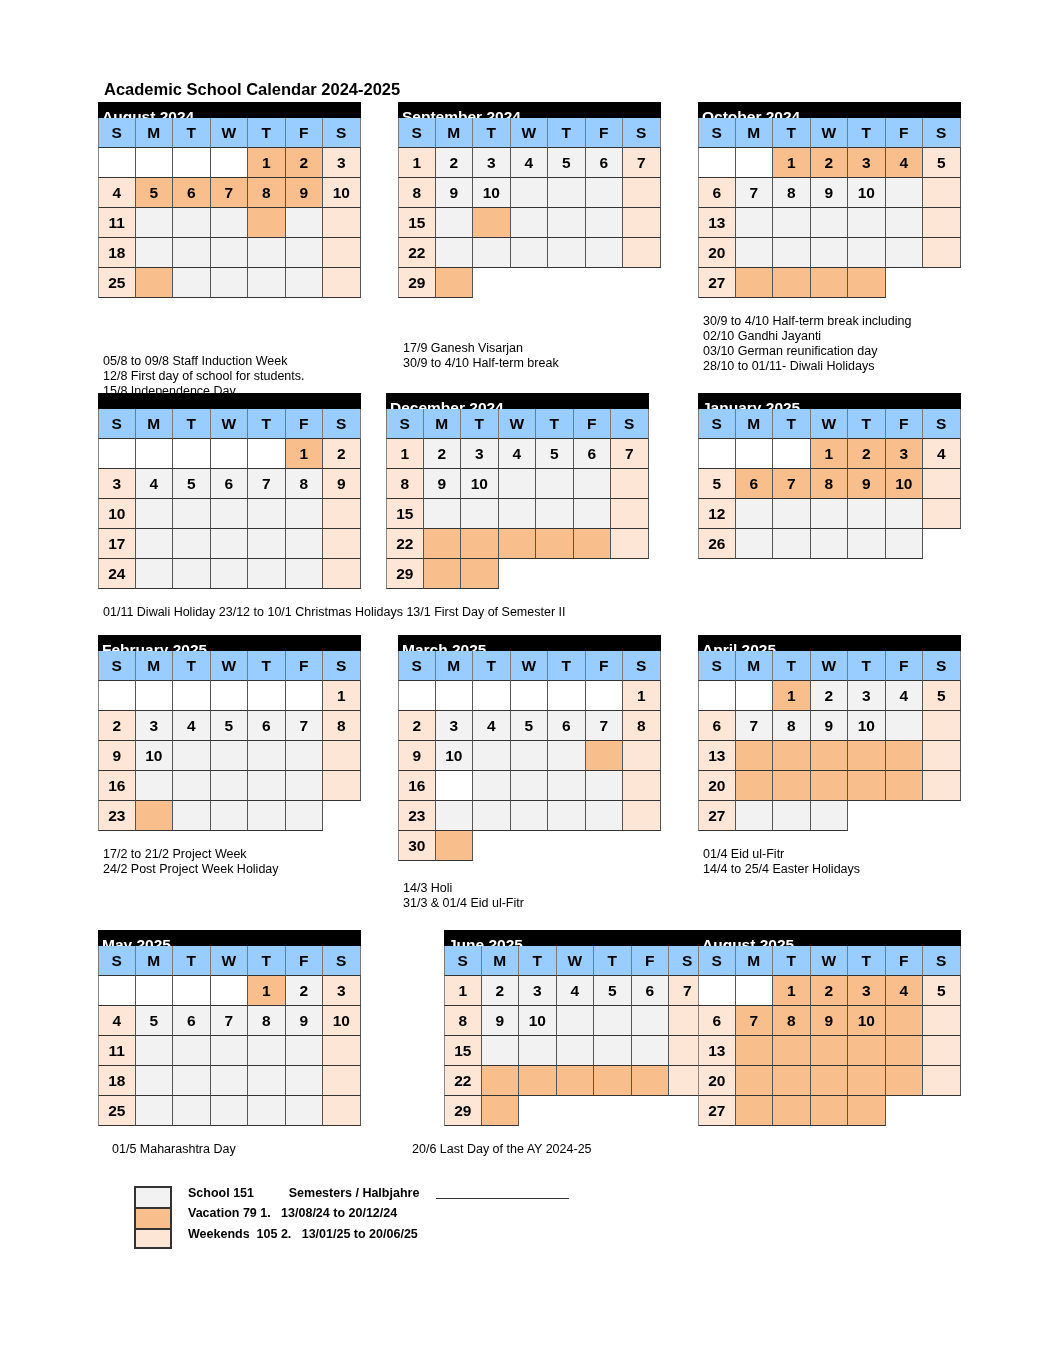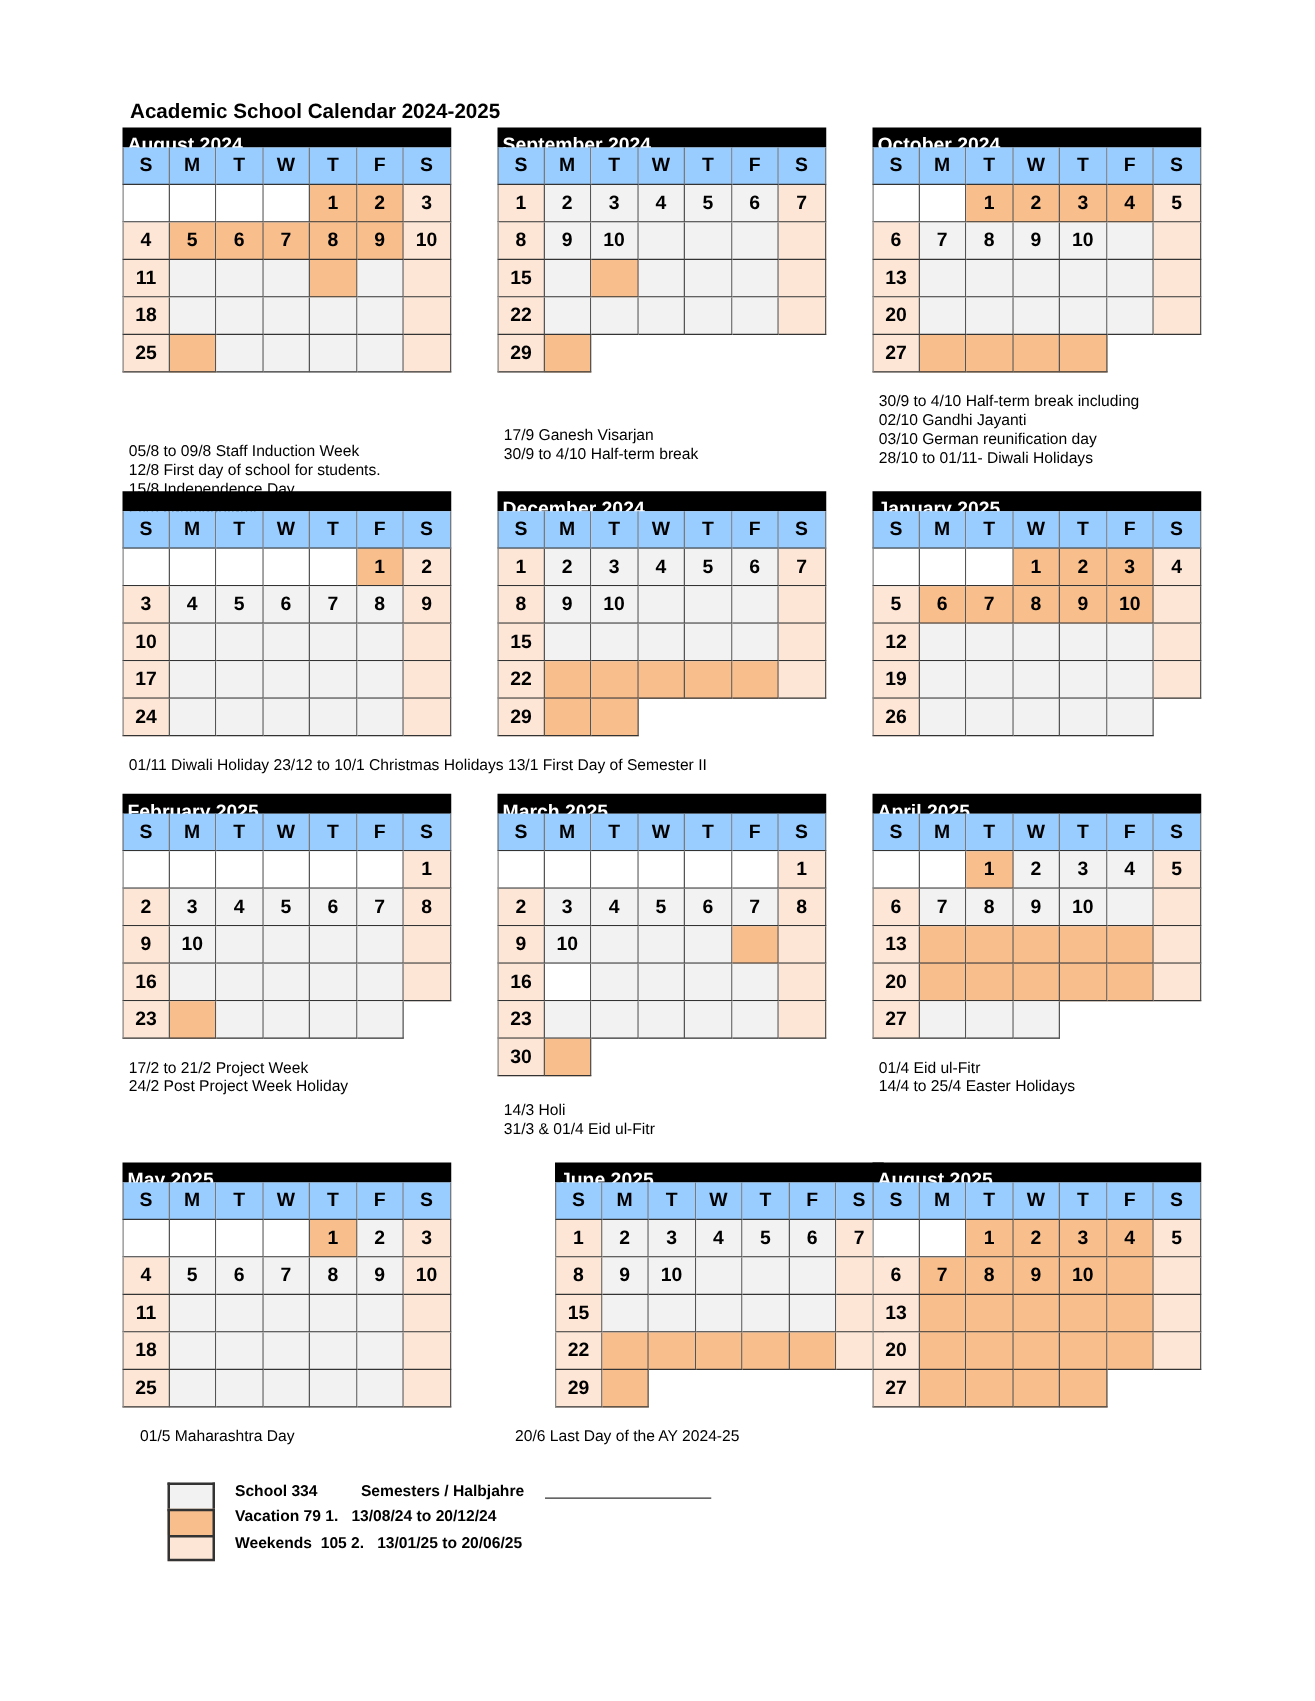--- a/index.html
+++ b/index.html
@@ -254,21 +254,21 @@
         <div class="cell k c0">24</div>
         <div class="cell g"></div>
         <div class="cell g"></div>
         <div class="cell g"></div>
         <div class="cell g"></div>
         <div class="cell g"></div>
         <div class="cell k"></div>
       </div>
     </div>
     <div class="notes" style="left: 103px; top: 605px;"><div>01/11 Diwali Holiday 23/12 to 10/1 Christmas Holidays 13/1 First Day of Semester II</div></div>
-    <div class="cal" style="left: 398px; top: 393px;">
+    <div class="cal" style="left: 386px; top: 393px;">
       <div class="cal-head">December 2024</div>
       <div class="grid">
         <div class="wd">S</div>
         <div class="wd">M</div>
         <div class="wd">T</div>
         <div class="wd">W</div>
         <div class="wd">T</div>
         <div class="wd">F</div>
         <div class="wd">S</div>
       </div>
@@ -350,29 +350,20 @@
       <div class="grid">
         <div class="cell k c0">12</div>
         <div class="cell g"></div>
         <div class="cell g"></div>
         <div class="cell g"></div>
         <div class="cell g"></div>
         <div class="cell g"></div>
         <div class="cell k"></div>
       </div>
       <div class="grid">
-        <div class="cell k c0">19</div>
-        <div class="cell g"></div>
-        <div class="cell g"></div>
-        <div class="cell g"></div>
-        <div class="cell g"></div>
-        <div class="cell g"></div>
-        <div class="cell k"></div>
-      </div>
-      <div class="grid">
         <div class="cell k c0">26</div>
         <div class="cell g"></div>
         <div class="cell g"></div>
         <div class="cell g"></div>
         <div class="cell g"></div>
         <div class="cell g"></div>
         <div class="cell n"></div>
       </div>
     </div>
     <div class="cal" style="left: 98px; top: 635px;">
@@ -730,16 +721,16 @@
         <div class="cell n"></div>
         <div class="cell n"></div>
       </div>
     </div>
   </div>
 <div class="legend">
   <div class="legend-box" style="background:#f2f2f2"></div>
   <div class="legend-box" style="background:#f8be8c"></div>
   <div class="legend-box" style="background:#fde6d6"></div>
 </div>
-<div class="legend-text" style="top:1186px">School 334          Semesters / Halbjahre</div>
+<div class="legend-text" style="top:1186px">School 151          Semesters / Halbjahre</div>
 <div class="uline"></div>
 <div class="legend-text" style="top:1206px">Vacation 79 1.   13/08/24 to 20/12/24</div>
 <div class="legend-text" style="top:1227px">Weekends  105 2.   13/01/25 to 20/06/25</div>
 
 </body></html>

